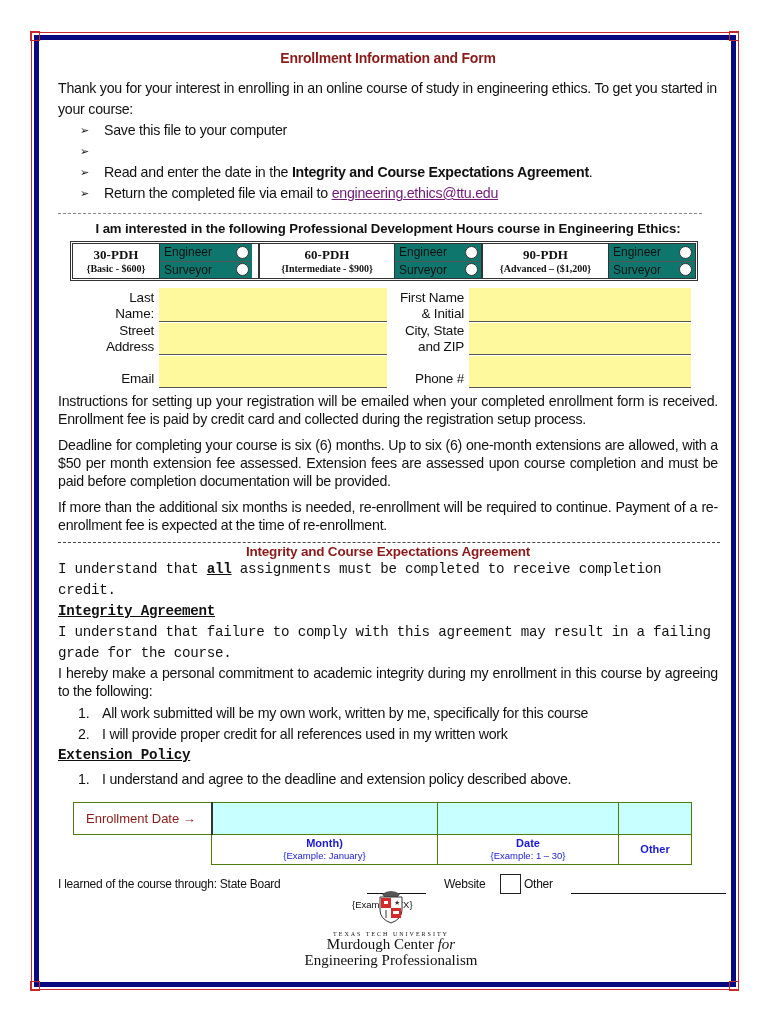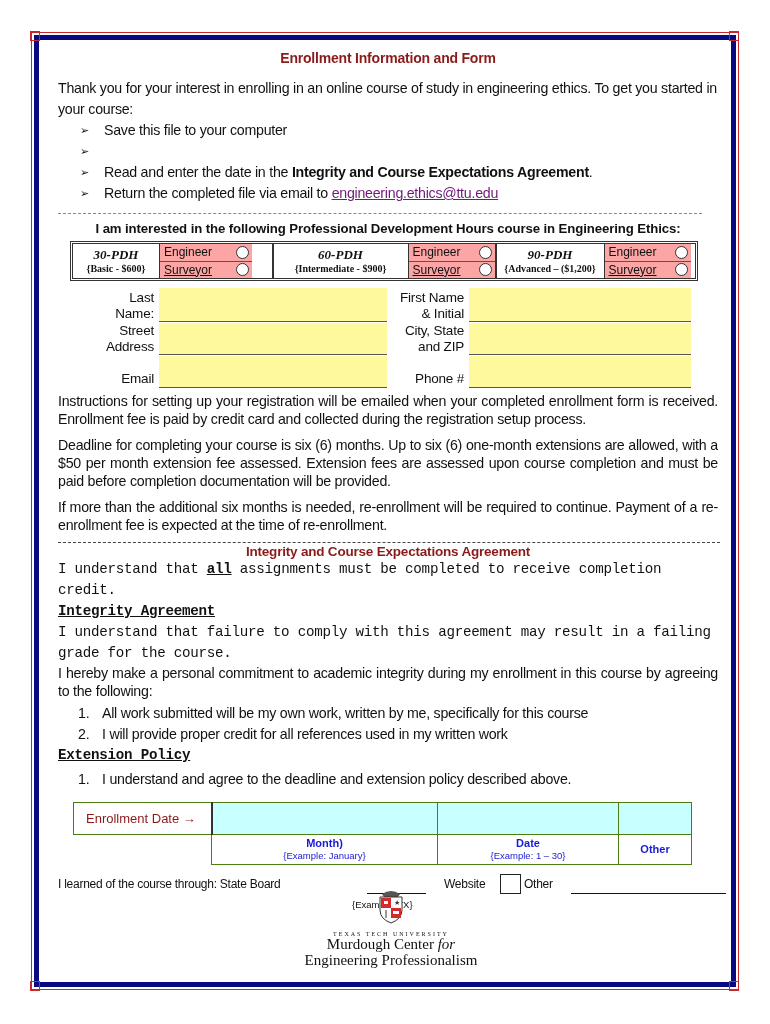--- a/index.html
+++ b/index.html
@@ -41,28 +41,28 @@
     .pdh-table {
       margin: 5px 0 0 12px; width: 628px; height: 40px;
       border: 3px double #333; display: flex;
     }
     .pdh-group { display: flex; flex: 1; border-right: 2px solid #333; }
     .pdh-group:last-child { border-right: none; }
     .pdh-label {
       background: #fff; font-family: "Liberation Serif", serif; text-align: center;
       display: flex; flex-direction: column; justify-content: center; border-right: 1px solid #333;
     }
-    .pdh-label .name { font-weight: bold; font-size: 13px; line-height: 15px; font-style: italic; }
+    .pdh-label .name { font-weight: bold; font-size: 13px; line-height: 15px; }
     .pdh-label .price { font-weight: bold; font-size: 10px; line-height: 13px; }
-    .pdh-opts { display: flex; flex-direction: column; background: #fca5a5; }
+    .pdh-opts { display: flex; flex-direction: column; background: #0f766e; }
     .pdh-opt {
       flex: 1; display: flex; align-items: center; justify-content: space-between;
       padding: 0 3px 0 4px; font-size: 12px; color: #111; border-bottom: 1px solid #555;
     }
-    .pdh-opt:last-child { border-bottom: none; text-decoration: underline; }
+    .pdh-opt:last-child { border-bottom: none; }
     .radio { width: 13px; height: 13px; border: 1.5px solid #333; border-radius: 50%; background: #fff; }
 
     .form-grid { position: relative; height: 100px; margin-top: 7px; }
     .f-label { position: absolute; font-size: 13.5px; line-height: 16px; text-align: right; letter-spacing: -0.2px; }
     .f-input {
       position: absolute; background: #fff99e; border: none; border-bottom: 1.5px solid #555;
       font-family: "Liberation Sans", sans-serif; font-size: 13px; padding: 0 4px;
     }
 
     .para { font-size: 14.2px; line-height: 18px; text-align: justify; letter-spacing: -0.25px; margin-top: 5px; }
@@ -168,21 +168,21 @@
           <span>Engineer</span>
           <span class="radio"></span>
         </div>
         <div class="pdh-opt">
           <span>Surveyor</span>
           <span class="radio"></span>
         </div>
       </div>
     </div>
     <div class="pdh-group">
-      <div class="pdh-label" style="width:108px">
+      <div class="pdh-label" style="width:126px">
         <div class="name">90-PDH</div>
         <div class="price">{Advanced – ($1,200}</div>
       </div>
       <div class="pdh-opts" style="width:86px">
         <div class="pdh-opt">
           <span>Engineer</span>
           <span class="radio"></span>
         </div>
         <div class="pdh-opt">
           <span>Surveyor</span>

